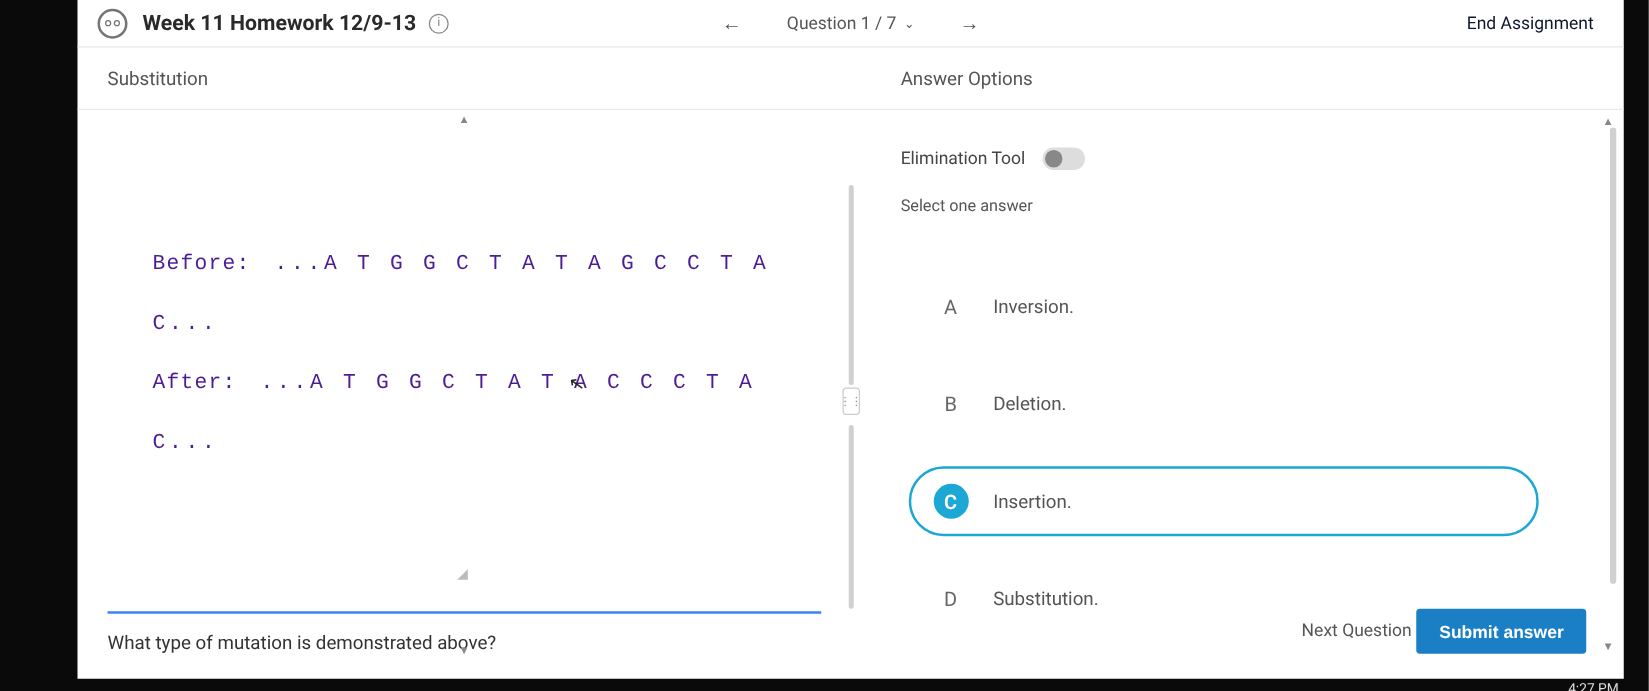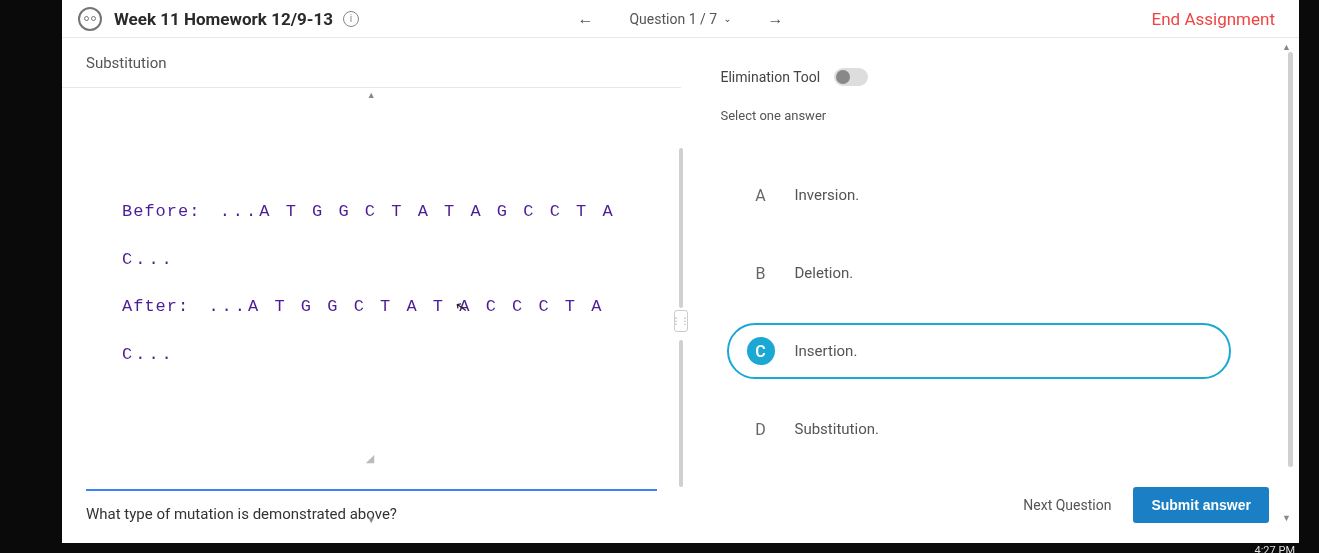--- a/index.html
+++ b/index.html
@@ -69,21 +69,21 @@
     .nav-arrow {
       font-size: 16px;
       color: #555;
       cursor: pointer;
       padding: 4px 8px;
     }
     .question-counter { display: flex; align-items: center; gap: 6px; cursor: pointer; }
     .chevron-down { font-size: 10px; }
 
     .top-right { position: absolute; right: 16px; display: flex; align-items: center; gap: 16px; }
-    .end-btn { background: #fff; color: #ef4444; font-size: 17px; padding: 4px 8px; }
+    .end-btn { background: #fff; color: #0f172a; font-size: 14px; padding: 4px 8px; }
     
     .main-area {
       display: flex;
       height: calc(100% - 38px - 16px);
       position: relative;
     }
     .left-panel {
       flex: 0 0 50%;
       display: flex;
       flex-direction: column;
@@ -246,21 +246,20 @@
       background: #d0d0d0;
       border-radius: 3px;
     }
     
     .footer-actions {
       position: absolute;
       bottom: 4px;
       right: 30px;
       display: flex;
       align-items: center;
-      gap: 18px;
     }
     .next-q {
       font-size: 14px;
       color: #555;
       cursor: pointer;
       padding: 8px 4px;
     }
     .submit-btn {
       background: #1a7fc4;
       color: #fff;
@@ -348,20 +347,21 @@
       </div>
     </div>
 
     <div class="divider-rail">
       <div class="rail-line rail-top"></div>
       <div class="rail-handle">⋮⋮</div>
       <div class="rail-line rail-bottom"></div>
     </div>
 
     <div class="right-panel">
+      <div class="panel-header">Answer Options</div>
       <div class="panel-body">
         <span class="tri-up">▲</span>
         <div class="answers-body">
           <div class="elim-row">
             <span>Elimination Tool</span>
             <div class="toggle">
               <div class="toggle-knob"></div>
             </div>
           </div>
           <div class="select-hint">Select one answer</div>

